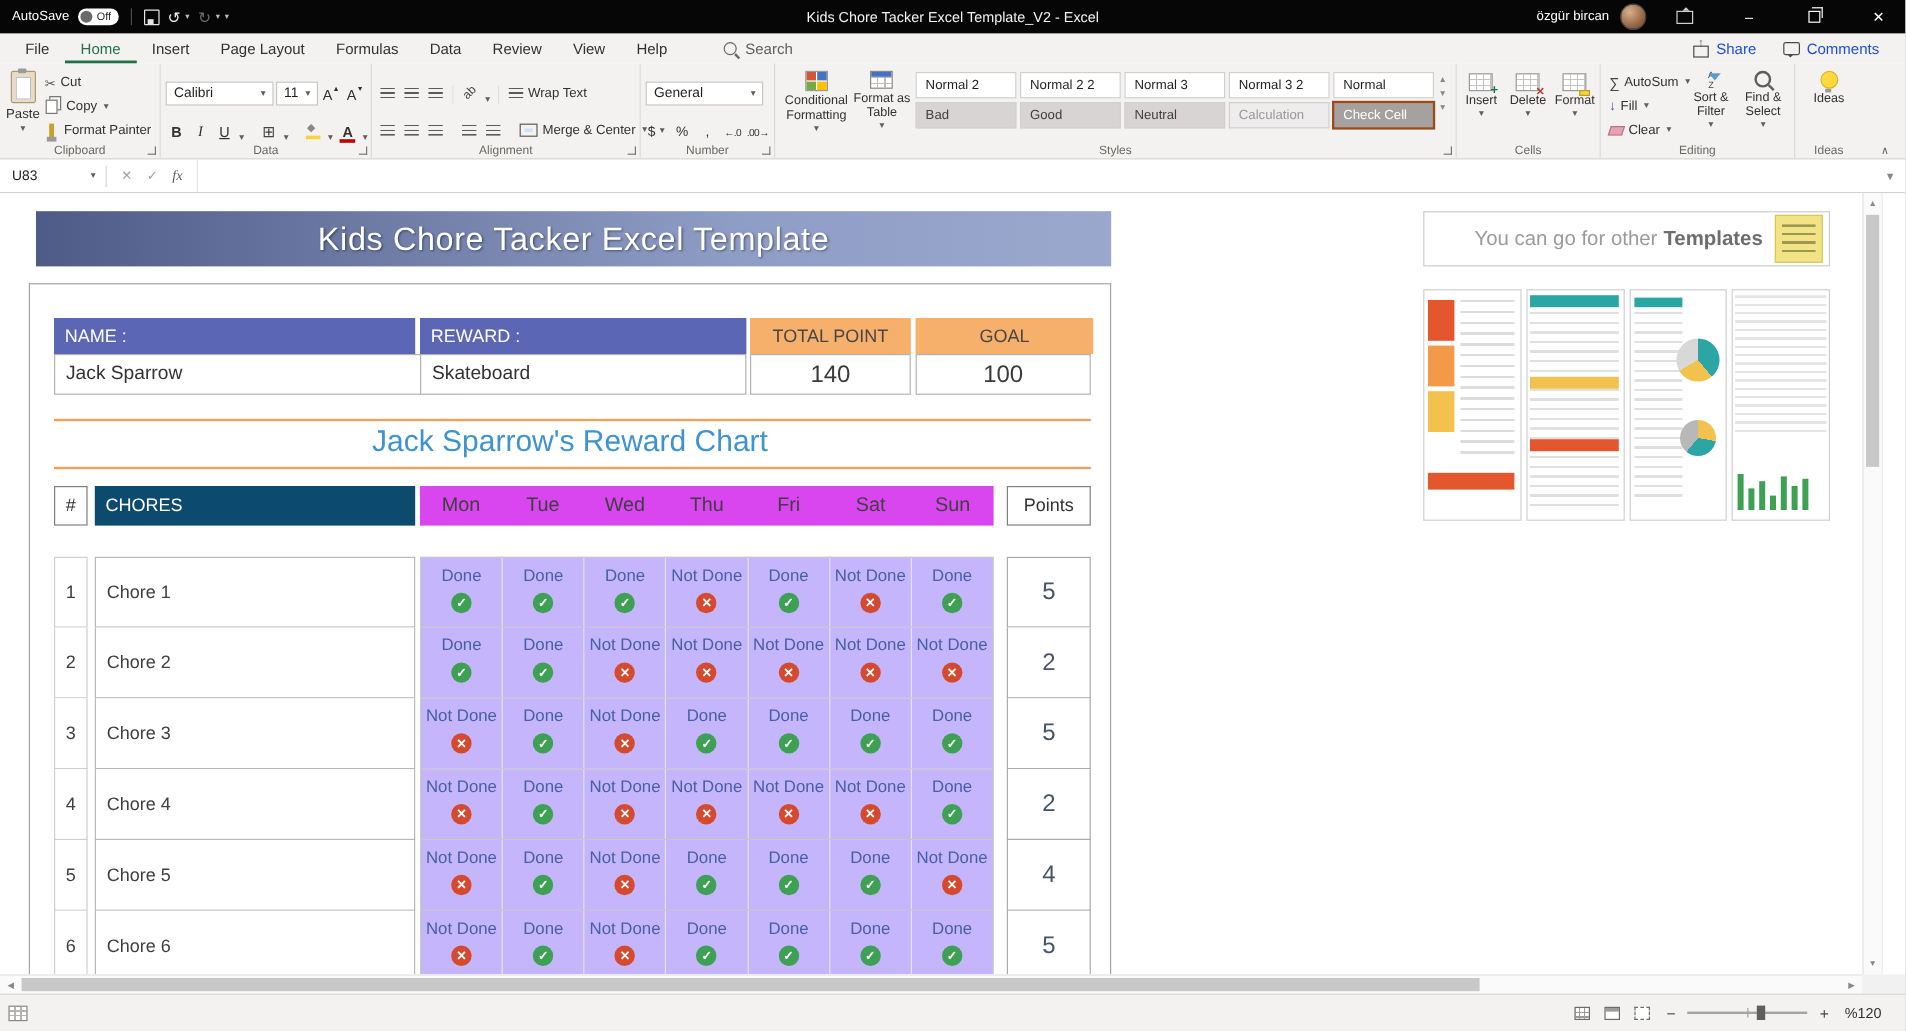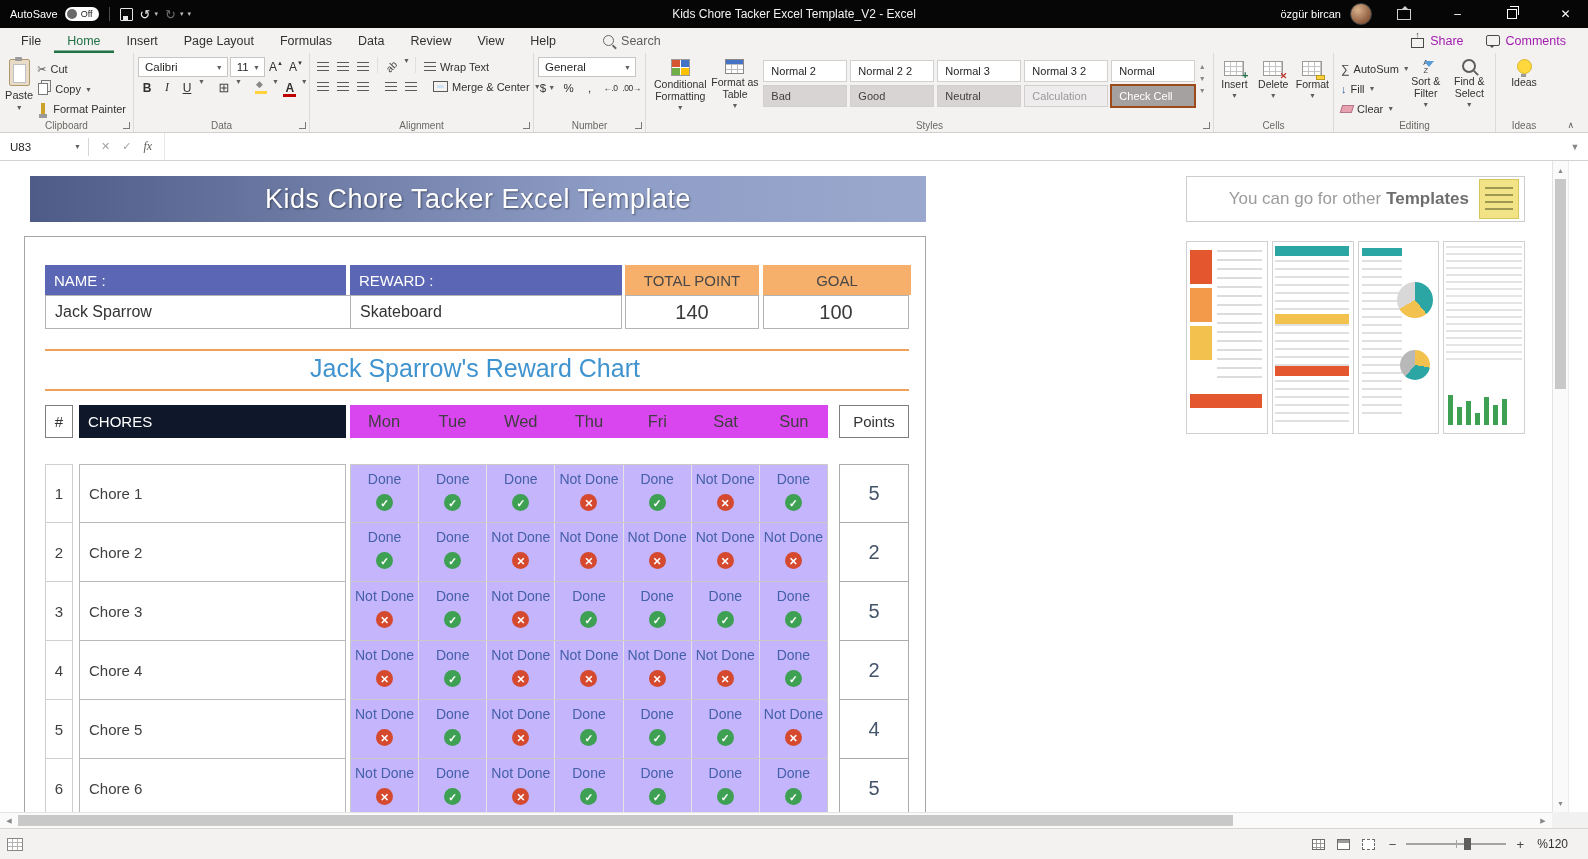--- a/index.html
+++ b/index.html
@@ -31,38 +31,38 @@
   
   .tabrow{position:absolute;top:28px;left:0;width:100%;height:25px;background:#f3f2f1;display:flex;
           align-items:center;font-size:12.5px;color:#323130;}
   .tablist{display:flex;align-items:center;padding-left:8px;height:100%;}
   .rtab{padding:0 13px;height:25px;line-height:26px;white-space:nowrap;}
   .rtab.active{color:#217346;box-shadow:inset 0 -2.5px 0 #217346;}
   .searchbox{display:flex;align-items:center;gap:7px;margin-left:34px;color:#5f5d5b;text-align:center;}
   .i-mag{width:9px;height:9px;border:1.5px solid #6a6866;border-radius:50%;position:relative;display:inline-block;}
   .i-mag::after{content:'';position:absolute;width:5px;height:1.5px;background:#6a6866;transform:rotate(45deg);right:-4px;bottom:-2px;}
   .tab-right{margin-left:auto;display:flex;align-items:center;gap:2px;padding-right:12px;}
-  .pillbtn{display:flex;align-items:center;gap:6px;padding:0 10px;height:25px;color:#a21caf;}
+  .pillbtn{display:flex;align-items:center;gap:6px;padding:0 10px;height:25px;color:#1d4ed8;}
   .i-share{width:11px;height:8px;border:1px solid #4a4a4a;position:relative;margin-top:4px;}
   .i-share::after{content:'↑';position:absolute;left:3px;top:-9px;font-size:9px;color:#4a4a4a;}
   .i-comment{width:12px;height:9px;border:1px solid #4a4a4a;border-radius:2px;position:relative;}
   .i-comment::after{content:'';position:absolute;bottom:-6px;left:2px;border:3px solid transparent;border-top-color:#4a4a4a;}
 
   
   .ribbon{position:absolute;top:53px;left:0;width:100%;height:80px;background:#f3f2f1;
           border-bottom:1px solid #d2d0ce;box-sizing:border-box;display:flex;}
   .group{position:relative;border-right:1px solid #dddbd9;box-sizing:border-box;padding:3px 4px 14px 4px;flex:none;}
   .glabel{position:absolute;bottom:1px;left:0;right:0;text-align:center;font-size:10px;color:#6a6864;}
   .launcher{position:absolute;right:3px;bottom:3px;width:6px;height:6px;border-right:1px solid #7a7876;border-bottom:1px solid #7a7876;}
   .g-clip{width:134px}.g-font{width:176px}.g-align{width:224px}.g-num{width:112px}
   .g-styles{width:568px}.g-cells{width:120px}.g-edit{width:162px}.g-ideas{width:56px}
   .inner{display:flex;height:100%;box-sizing:border-box;}
   .car{font-size:7px;color:#605e5c;}
   .smallbtn{display:flex;align-items:center;gap:4px;font-size:11px;color:#323130;height:19px;padding:0 3px;white-space:nowrap;}
-  .rowline{display:flex;align-items:flex-start;gap:2px;margin:1px 0;}
+  .rowline{display:flex;align-items:flex-end;gap:2px;margin:12px 0;}
   .vdiv{width:1px;height:16px;background:#e1dfdd;margin:0 3px;}
   
   .paste{width:48px;display:flex;flex-direction:column;align-items:center;gap:3px;padding-top:3px;font-size:11px;}
   .i-clip{width:19px;height:25px;background:#e8dcc8;border:1px solid #b09a6a;border-radius:2px;position:relative;}
   .i-clip::before{content:'';position:absolute;top:-3px;left:5px;width:7px;height:4px;background:#9b9b9b;border-radius:1px;}
   .i-clip::after{content:'';position:absolute;left:3px;top:4px;width:11px;height:17px;background:#fff;border:1px solid #c0c0c0;}
   .clip-col{display:flex;flex-direction:column;gap:2px;padding-top:4px;}
   .i-cut{font-size:11px;color:#555;}
   .i-copy{position:relative;width:8px;height:10px;border:1px solid #777;background:#fff;margin:0 3px 0 1px;box-shadow:3px -3px 0 -1px #f3f2f1,3px -3px 0 0 #777;}
   .i-fp{width:4px;height:12px;background:#c9a227;position:relative;margin:0 4px;}
@@ -197,21 +197,21 @@
        display:flex;align-items:center;font-size:16px;color:#333;}
   .namev{left:20px;width:337px;padding-left:9px}.rewardv{left:325px;width:272px;padding-left:9px}
   .totalv{left:600px;width:134px;justify-content:center;font-size:20px;color:#3a3a3a;}
   .goalv{left:738px;width:146px;justify-content:center;font-size:20px;color:#3a3a3a;}
   .oline{position:absolute;left:20px;width:864px;height:2px;background:#efa257;}
   .line1{top:112px}.line2{top:152px}
   .ctitle{position:absolute;top:117px;left:0;width:100%;text-align:center;font-size:25px;color:#3f93cf;}
   .th-box{position:absolute;top:168px;height:33px;border:1px solid #7f7f7f;background:#fff;box-sizing:border-box;
           display:flex;align-items:center;justify-content:center;font-size:15px;color:#333;}
   .h-num{left:20px;width:28px}.h-points{left:814px;width:70px}
-  .th-chores{position:absolute;top:168px;left:54px;width:267px;height:33px;background:#0f172a;color:#fff;
+  .th-chores{position:absolute;top:168px;left:54px;width:267px;height:33px;background:#0c4a6e;color:#fff;
              display:flex;align-items:center;padding-left:9px;font-size:15px;box-sizing:border-box;}
   .th-days{position:absolute;top:168px;left:325px;width:478px;height:33px;background:#d946ef;display:flex;}
   .hday{flex:1;display:flex;align-items:center;justify-content:center;font-size:16.5px;color:#3f3f3f;}
   .rows{position:absolute;top:227px;left:0;width:100%;}
   .crow{position:relative;height:59px;}
   .cnum{position:absolute;left:20px;top:0;width:28px;height:100%;border:1px solid #cfcfcf;box-sizing:border-box;
         display:flex;align-items:center;justify-content:center;font-size:15px;color:#3f3f3f;background:#fff;}
   .cchore{position:absolute;left:54px;top:0;width:267px;height:100%;border:1px solid #b9b9b9;box-sizing:border-box;
           display:flex;align-items:center;padding-left:9px;font-size:15px;color:#3f3f3f;background:#fff;}
   .cdays{position:absolute;left:325px;top:0;width:478px;height:100%;border:1px solid #c9c9c9;box-sizing:border-box;

